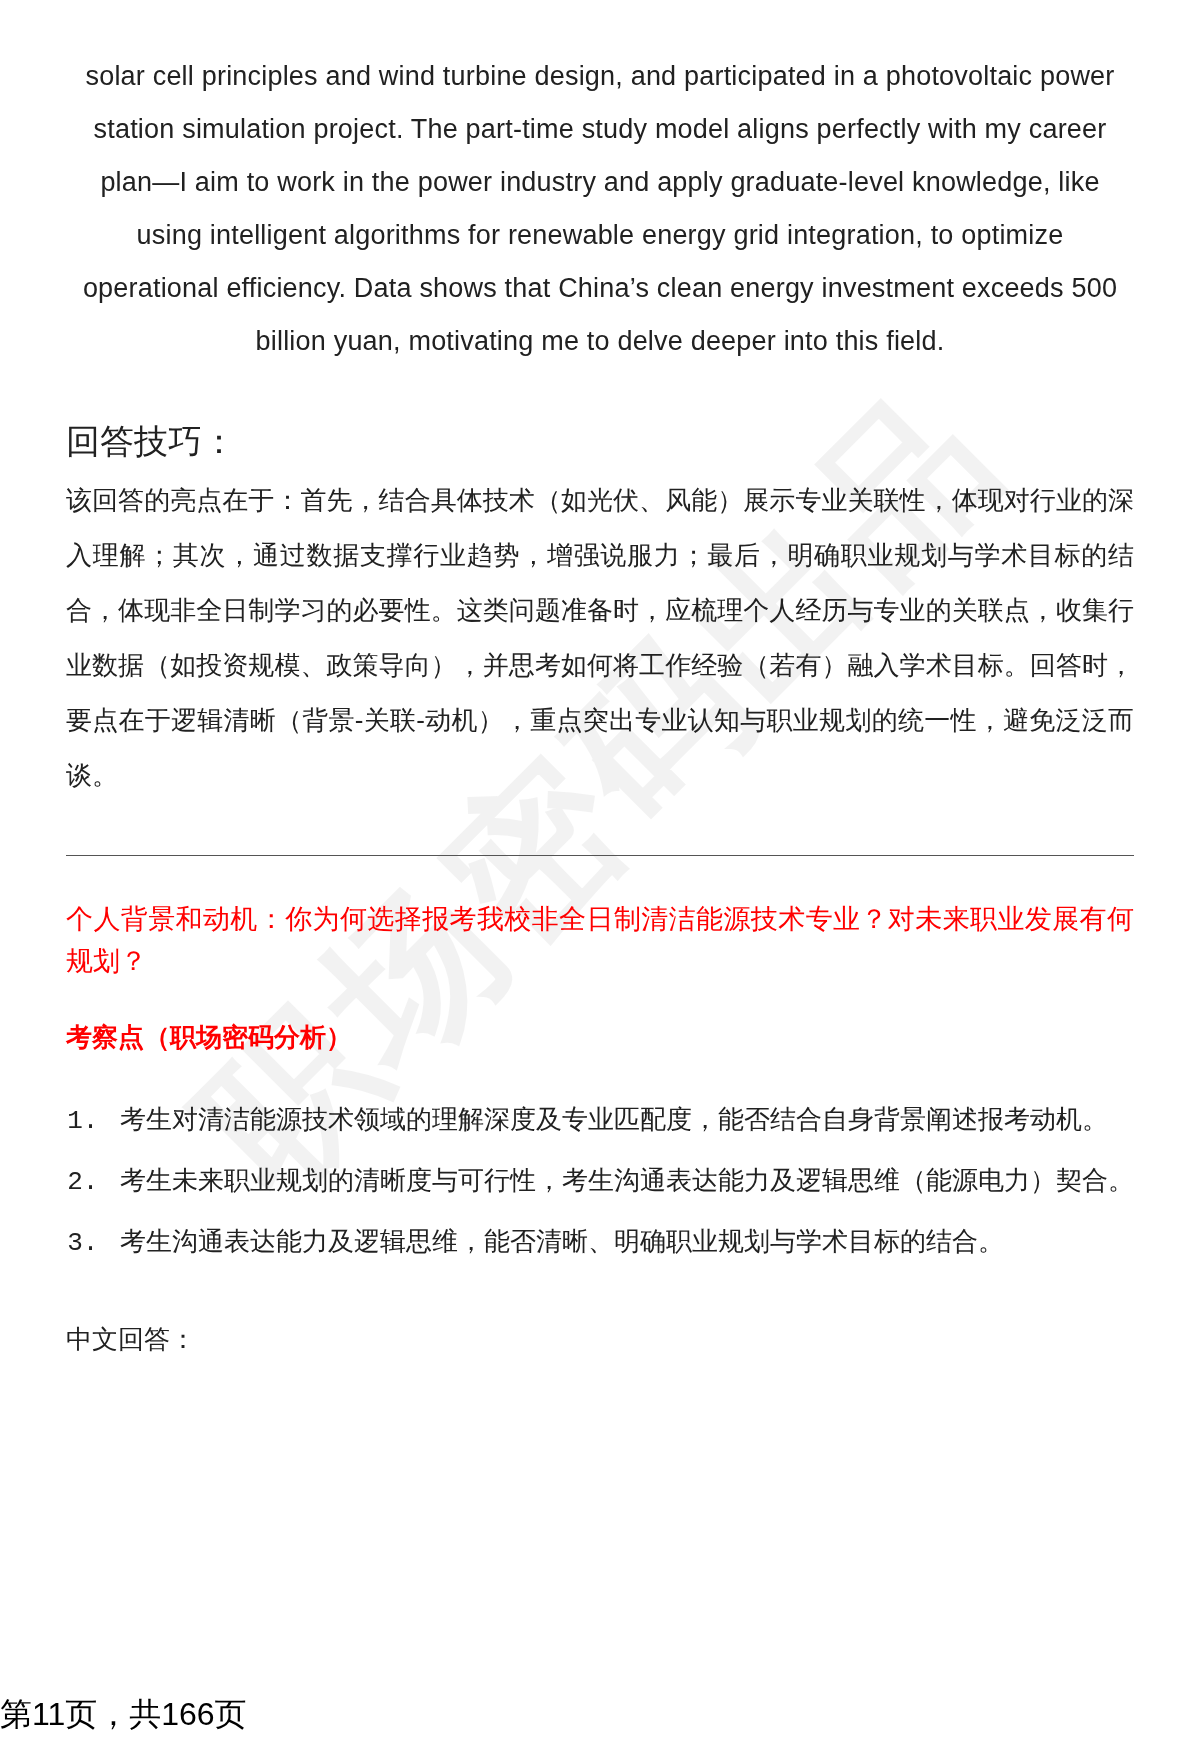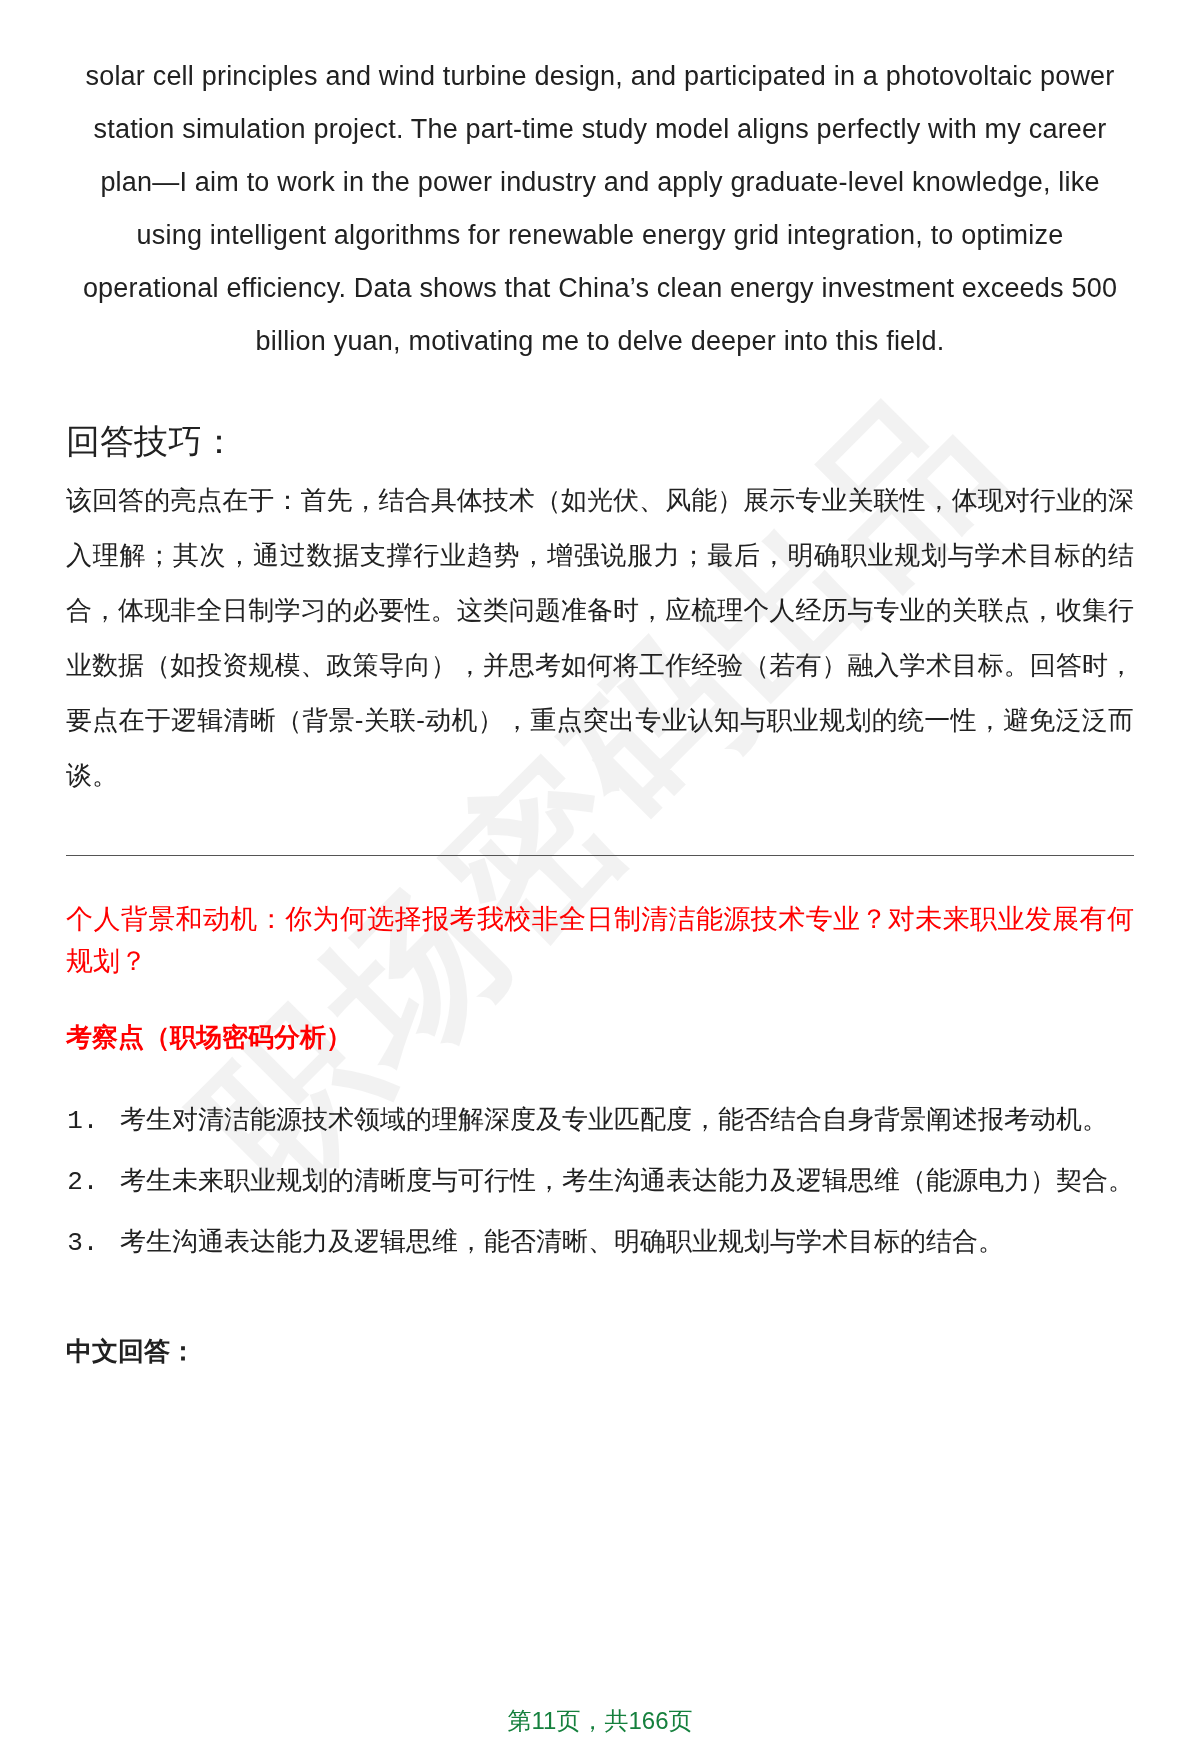--- a/index.html
+++ b/index.html
@@ -86,34 +86,33 @@
     line-height: 55px;
     color: #212121;
   }
   ol.points-list li {
     padding-left: 6px;
     margin-bottom: 6px;
     text-align: justify;
     font-family: Liberation Mono, monospace;
   }
   .answer-label {
-    margin-top: 60px;
+    margin-top: 48px;
     font-size: 26px;
     line-height: 40px;
     color: #212121;
-    font-weight: bold;
   }
   .footer {
     position: absolute;
     left: 0;
     right: 0;
     bottom: 18px;
-    text-align: center;
-    font-size: 24px;
-    color: #15803d;
+    text-align: left;
+    font-size: 32px;
+    color: #000000;
     z-index: 1;
   }
 </style>
 </head>
 <body>
 
 <div class="page">
 
   <div class="watermark">职场密码出品</div>
 

